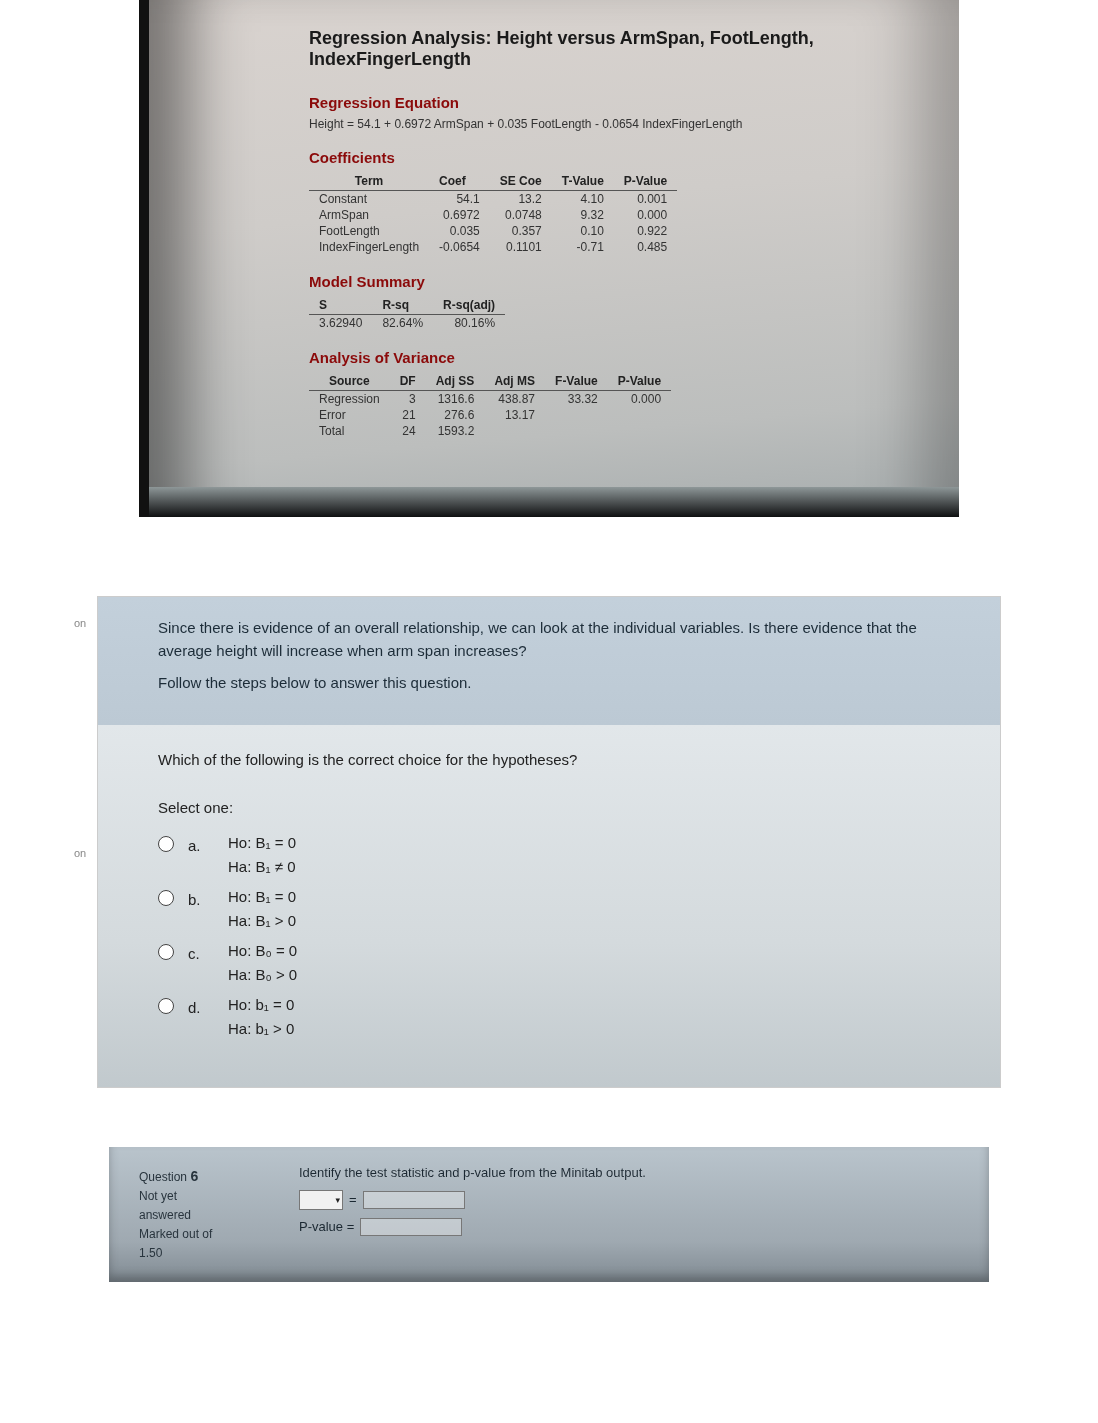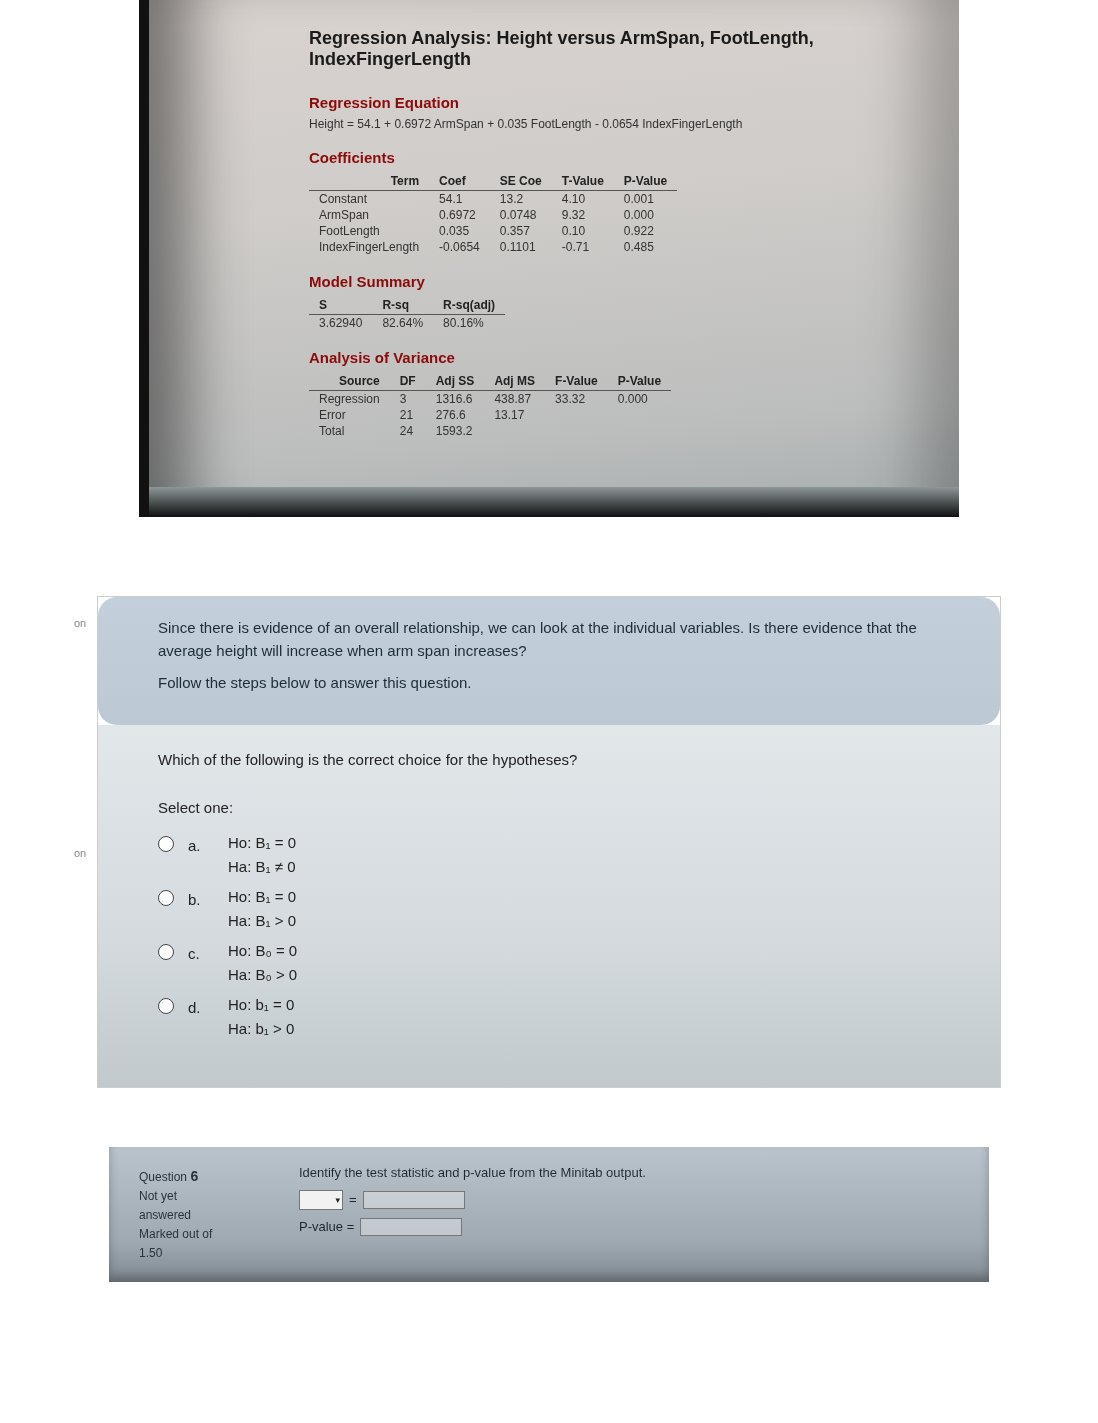--- a/index.html
+++ b/index.html
@@ -46,23 +46,23 @@
     color:#222;
     margin-bottom:18px;
   }
   table.minitab th {
     text-align:left;
     font-weight:bold;
     padding:2px 10px;
     border-bottom:1px solid #555;
     color:#222;
   }
-  table.minitab th.left { text-align:right; }
+  table.minitab th.left { text-align:center; }
   table.minitab td {
-    text-align:left;
+    text-align:right;
     padding:1px 10px;
     color:#333;
   }
   table.minitab td.left { text-align:left; }
   .screen1::after {
     content:"";
     position:absolute;
     left:0;right:0;bottom:0;height:30px;
     background:linear-gradient(#8e9798,#0e0f10);
   }
@@ -72,21 +72,20 @@
     margin:0 auto 60px auto;
     position:relative;
     box-shadow:0 0 0 1px #ccc;
   }
   .q-top {
     background:linear-gradient(#c3d0db,#bcc9d4);
     padding:20px 38px 30px 60px;
     color:#1c2c38;
     font-size:15px;
     line-height:1.5;
-    border-radius:19px;
   }
   .q-body {
     background:linear-gradient(#e2e7ea,#d4dadd 60%,#c1c9cd);
     padding:20px 30px 40px 60px;
     color:#222;
     font-size:15px;
     line-height:2.0;
   }
   .opt-row {
     display:flex;

